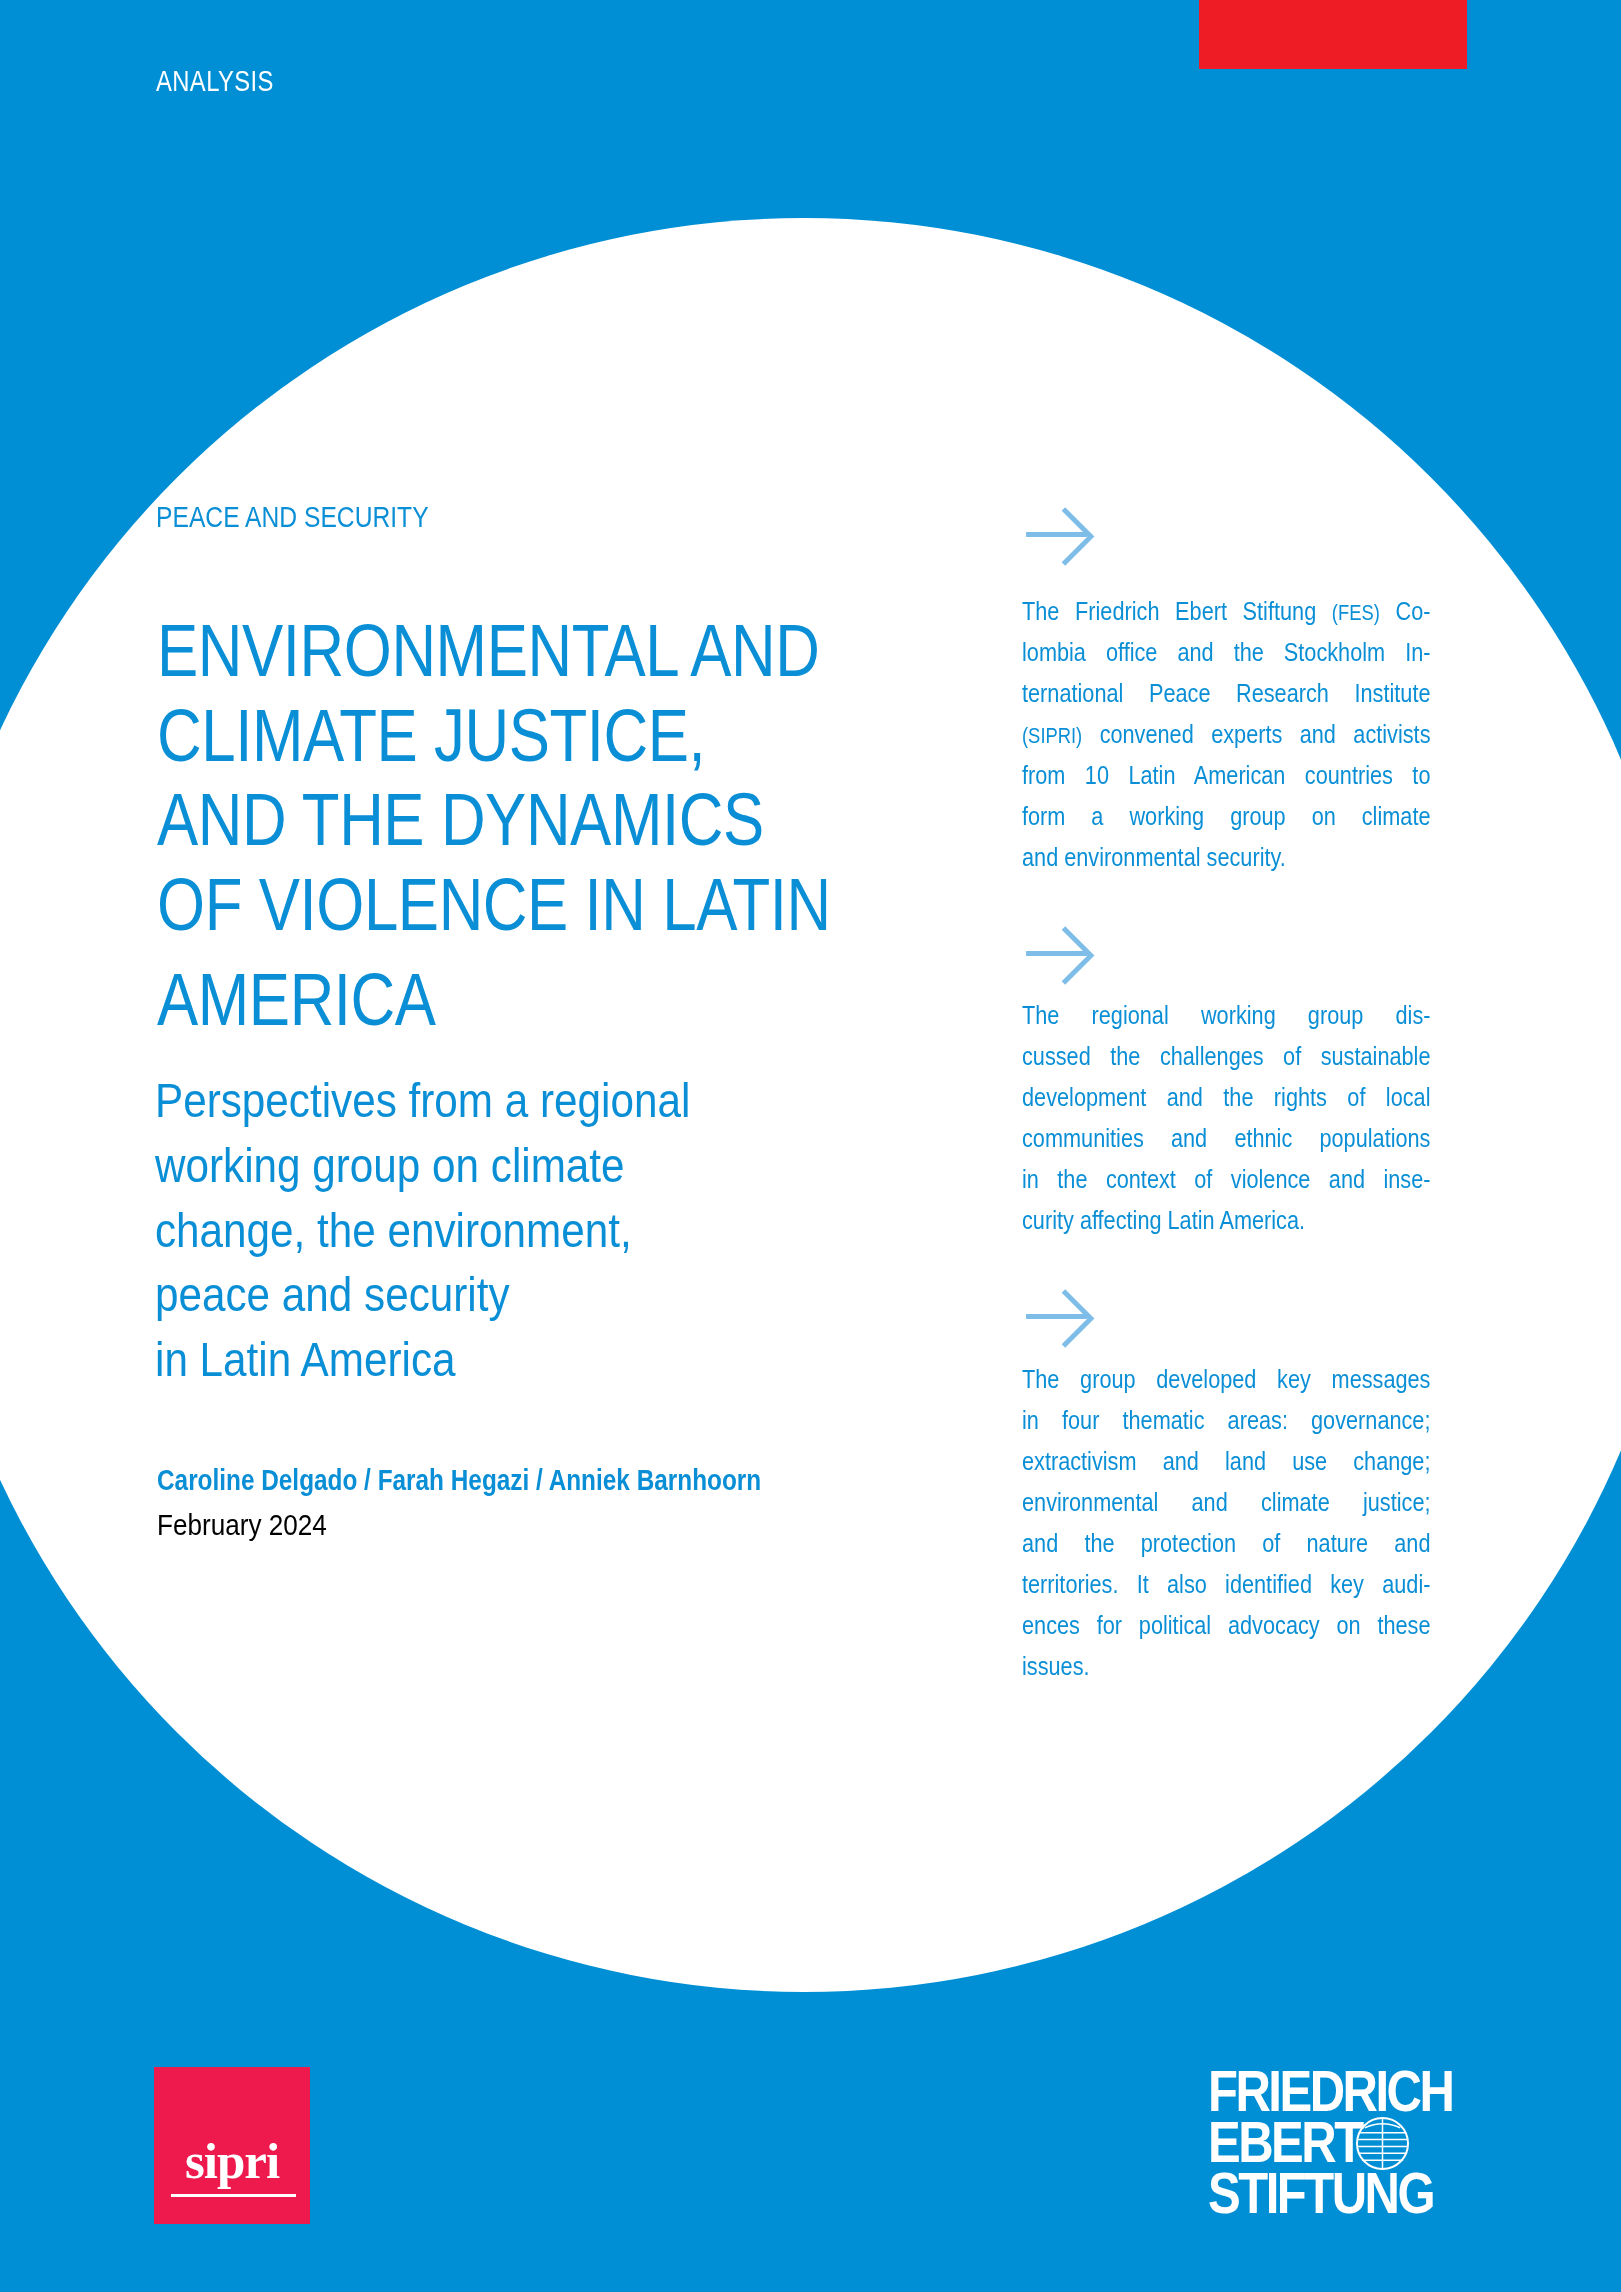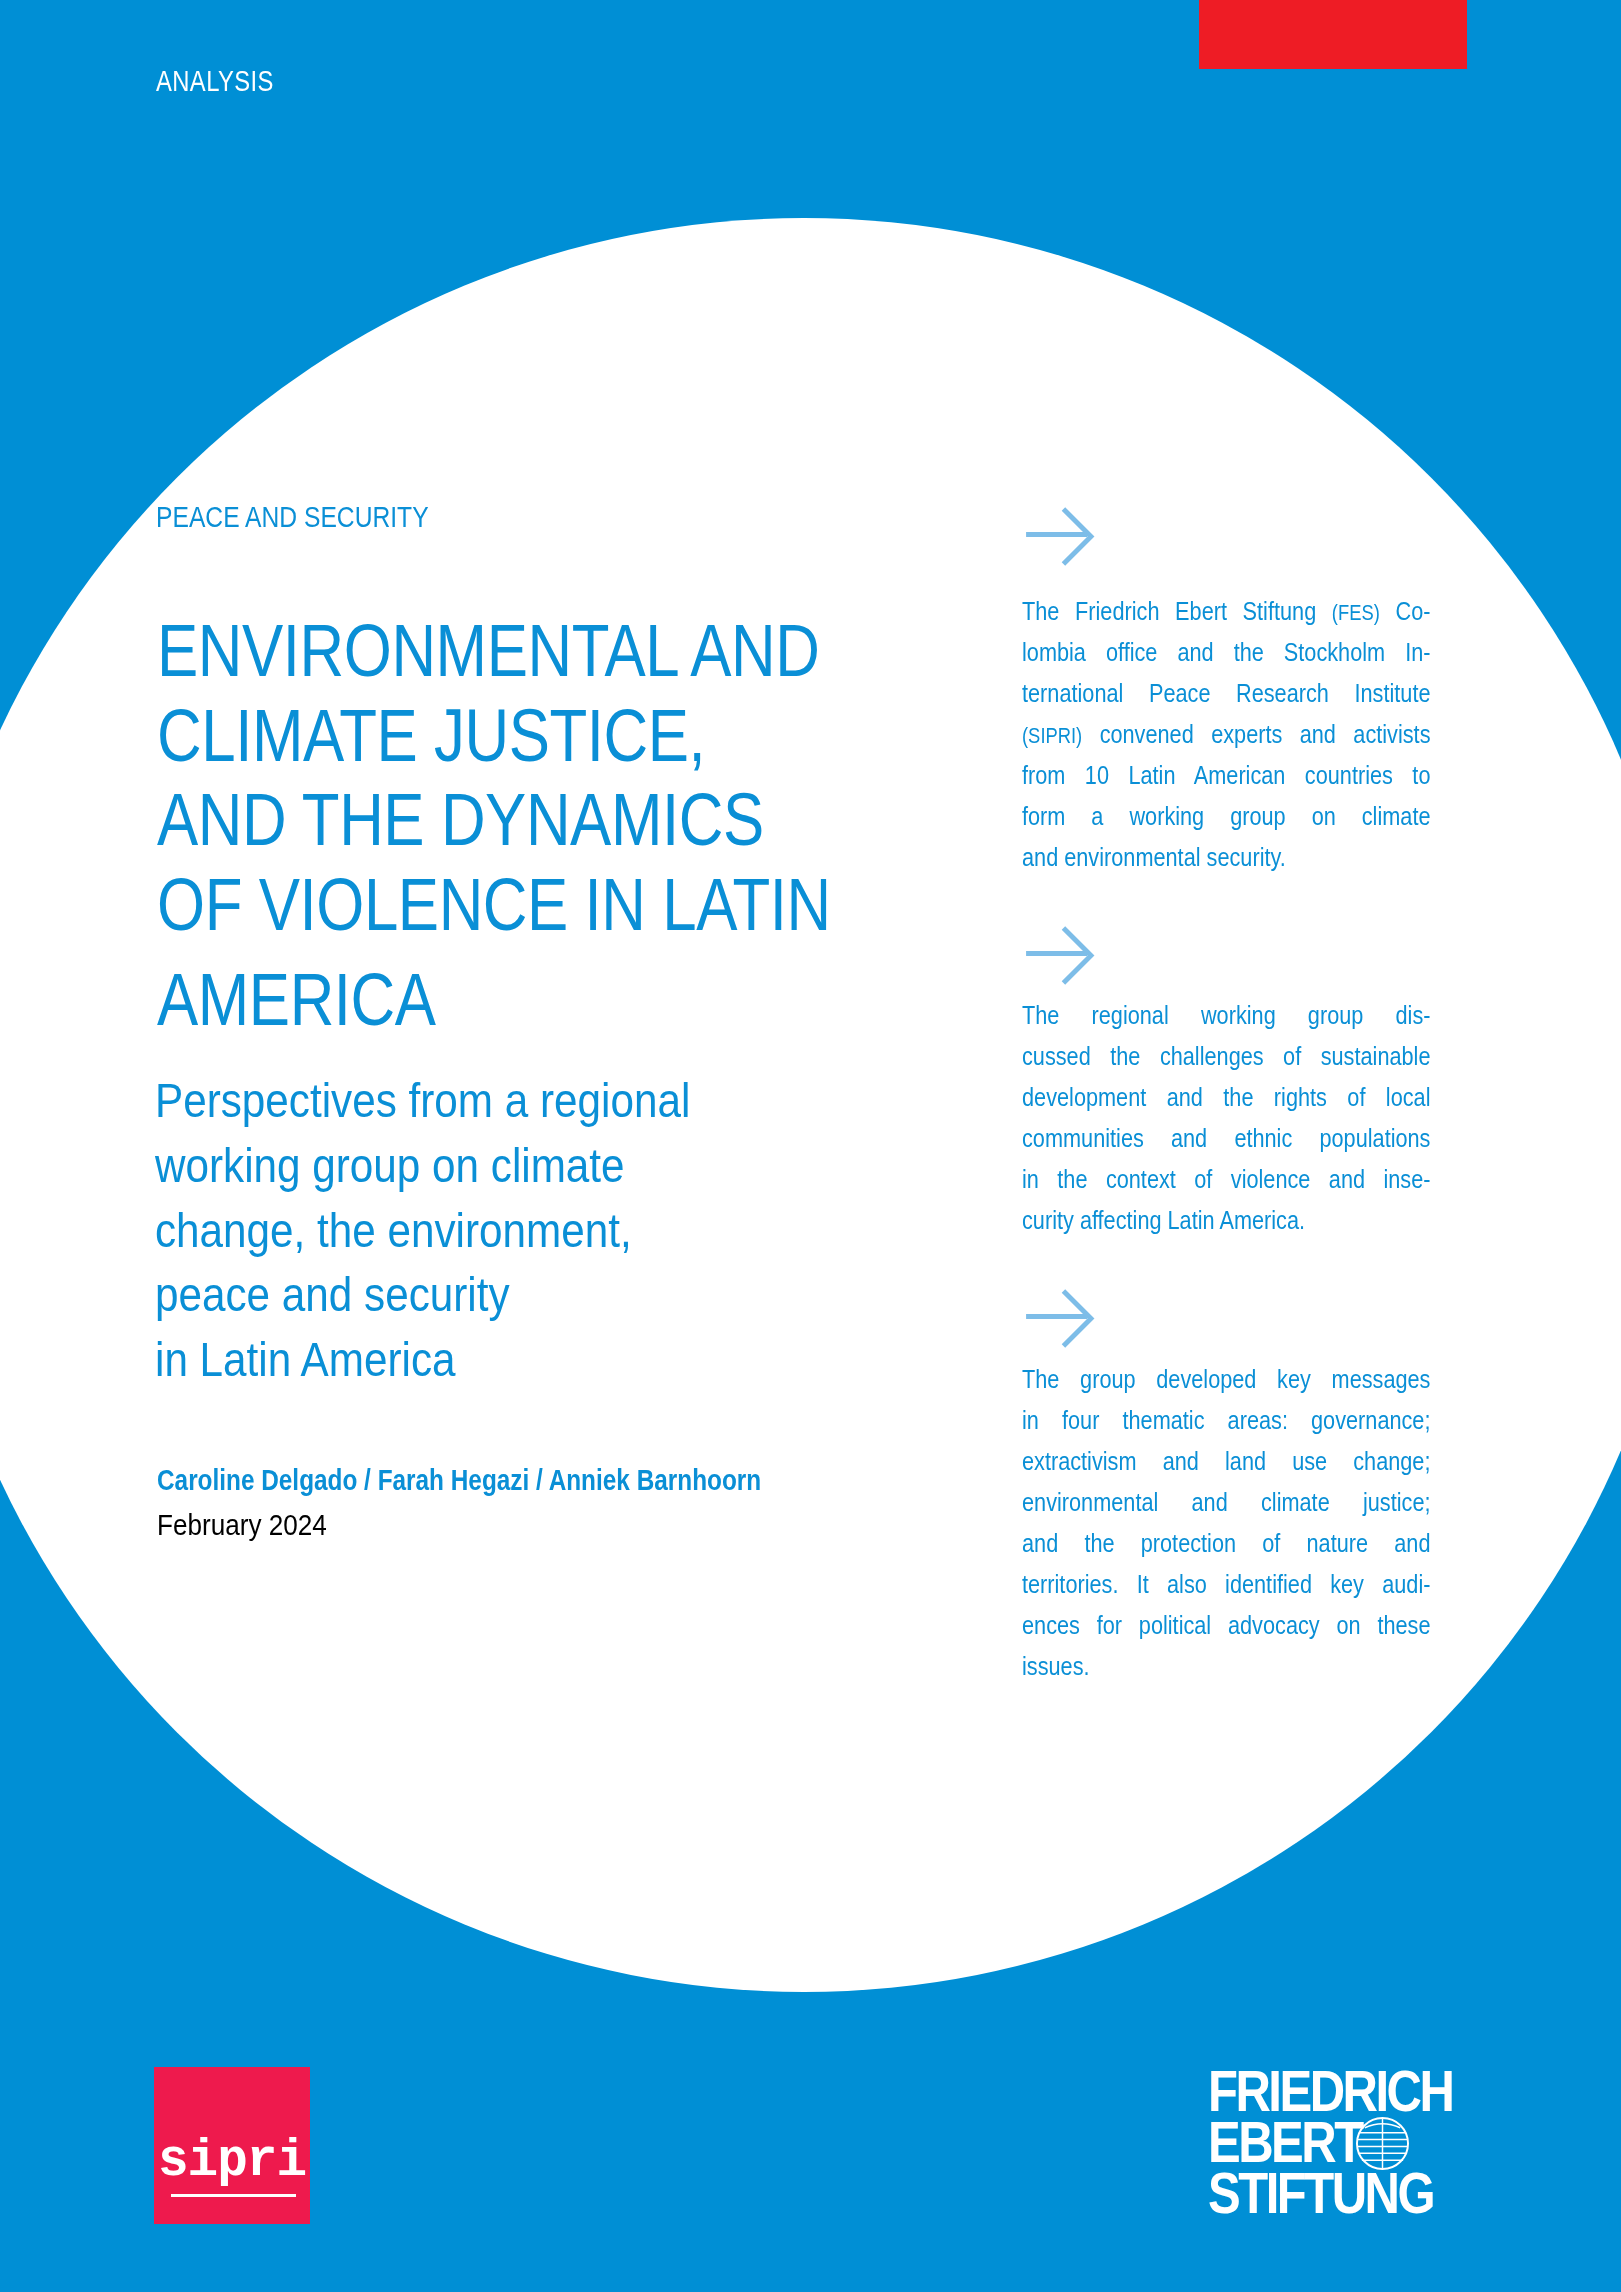--- a/index.html
+++ b/index.html
@@ -73,21 +73,21 @@
   }
   .blurb-line.last { text-align-last: left; }
   .blurb-line .small { font-size: 21.6px; }
   #sipri-logo {
     position: absolute; left: 154px; top: 2067px; width: 156px; height: 157px;
     background: #ee1a4d;
   }
   #sipri-text {
     position: absolute; left: 0; width: 100%; top: 69px;
     text-align: center;
-    color: #ffffff; font-family: Liberation Mono, monospace;
+    color: #ffffff; font-family: Liberation Serif, serif;
     font-weight: bold; font-size: 51px; line-height: 51px; letter-spacing: -1px;
   }
   #sipri-underline {
     position: absolute; left: 16.7px; top: 127px; width: 125px; height: 2.9px; background: #ffffff;
   }
   #fes-logo {
     position: absolute; left: 1208px; top: 2066px; width: 259px; height: 157px; text-align: right;
   }
   .fes-line {
     position: absolute; left: 0;

